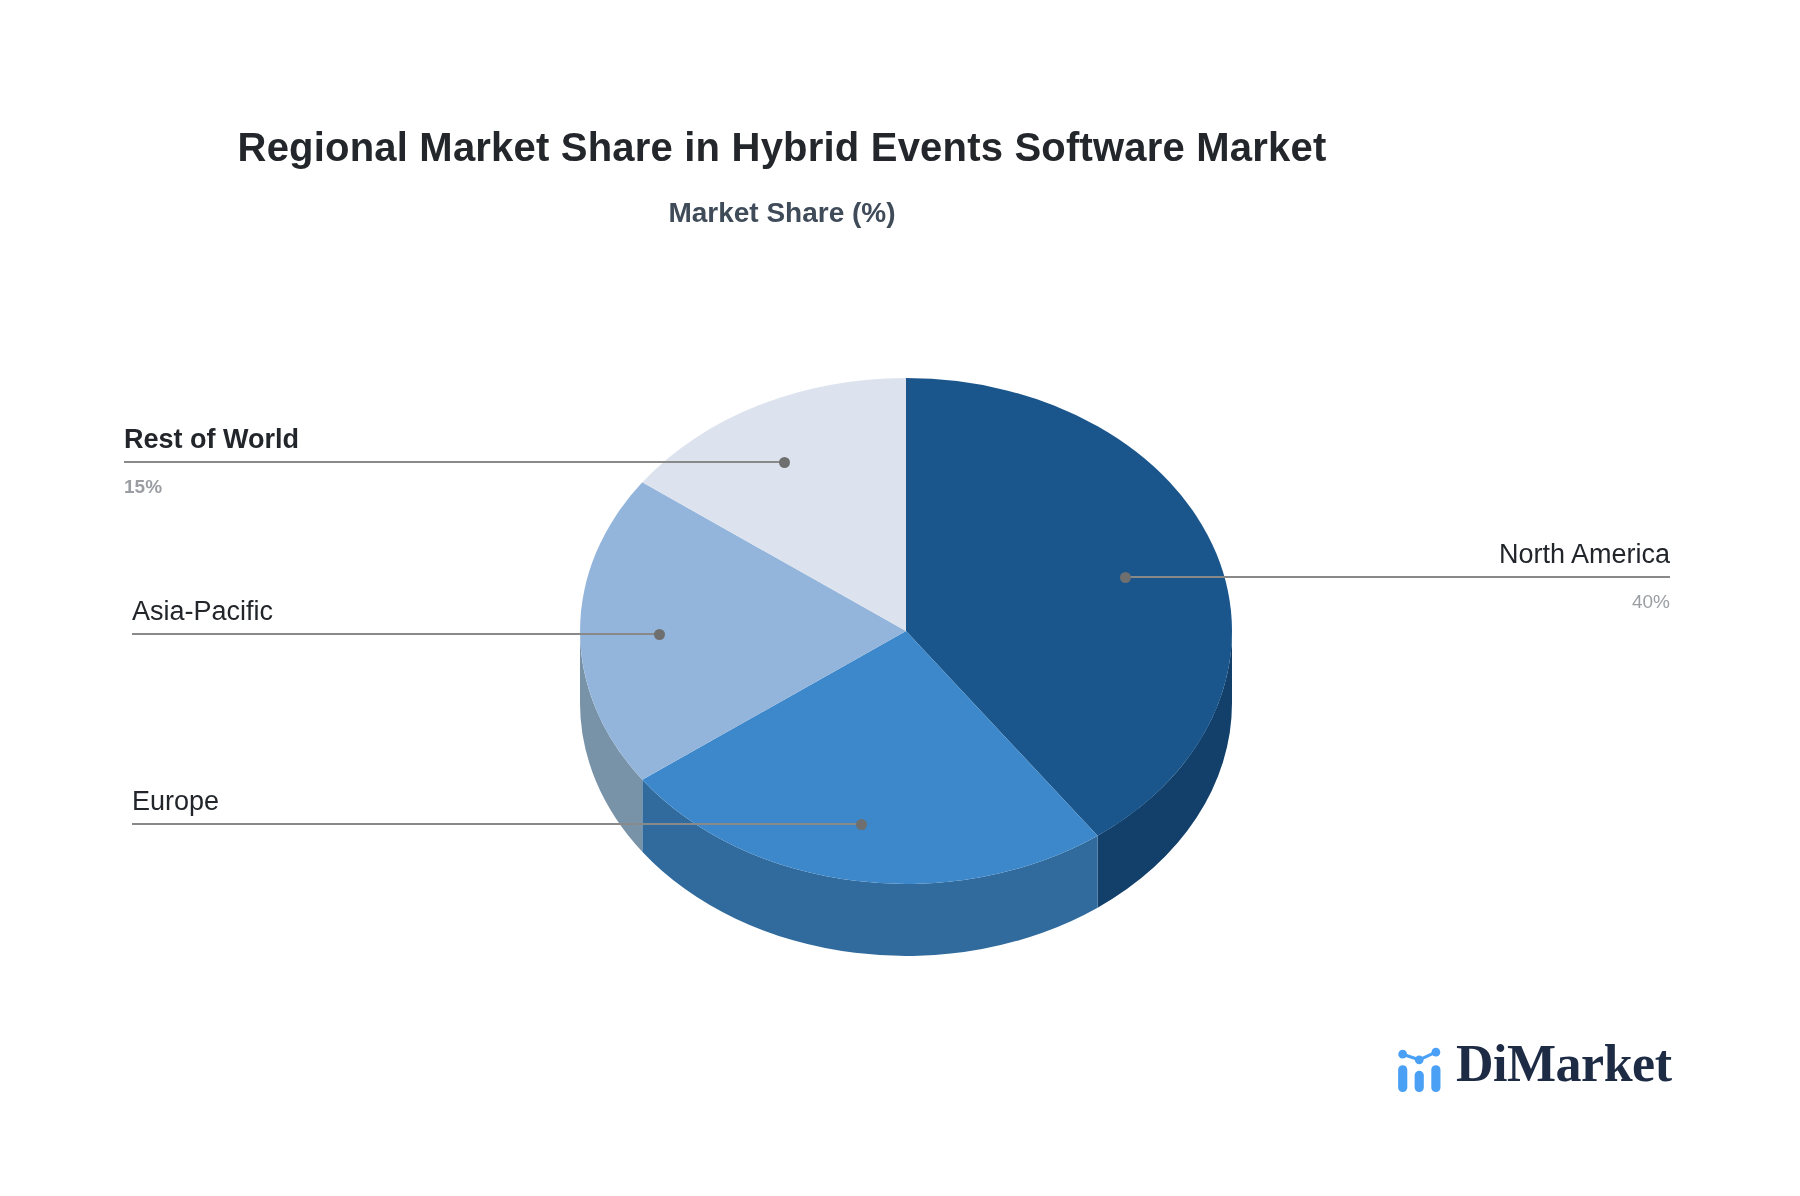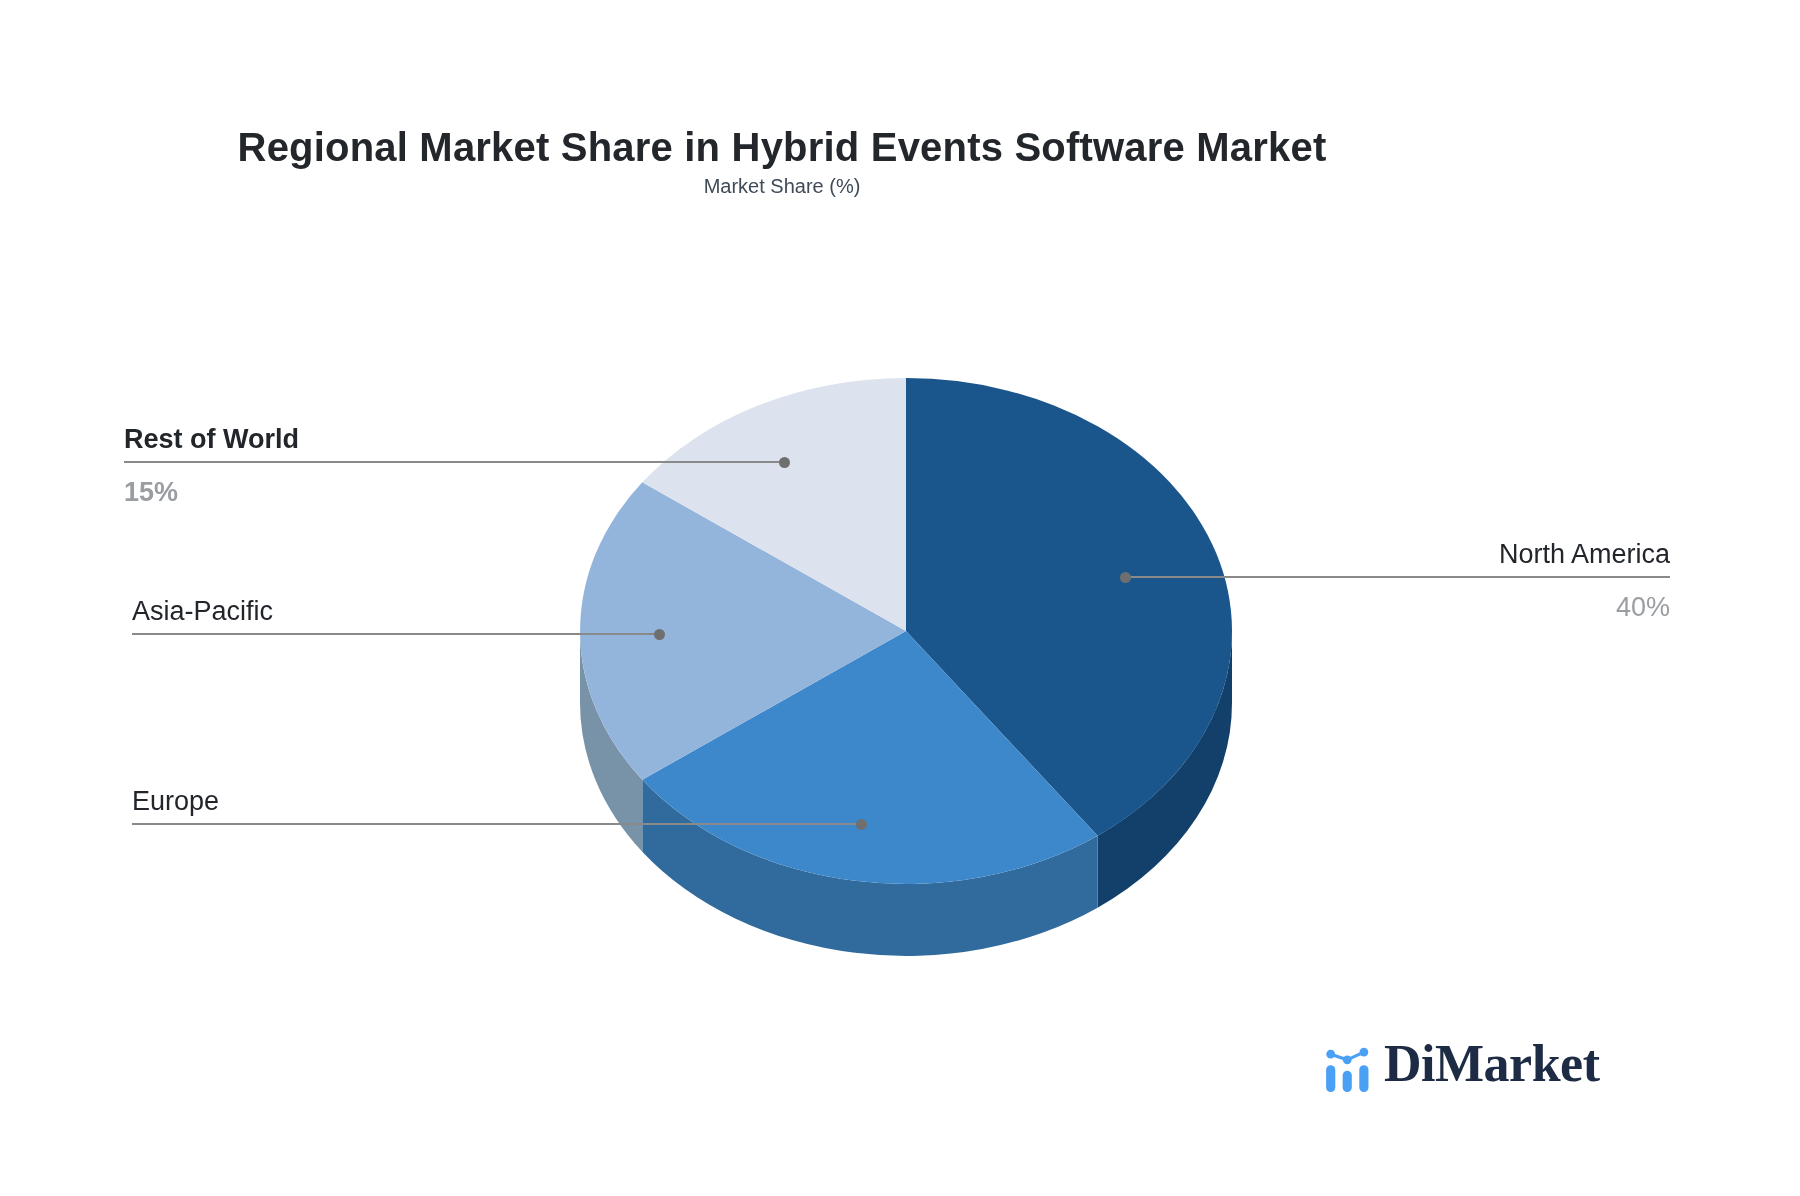--- a/index.html
+++ b/index.html
@@ -4,31 +4,31 @@
 <style>
   html,body{margin:0;padding:0;}
   body{
     width:1800px;height:1196px;position:relative;background:#ffffff;
     font-family:"Liberation Sans", sans-serif;overflow:hidden;
     --label:#22262B; --pct:#9A9EA3; --line:#898989; --dot:#6F6F6F;
     --title:#23272B; --subtitle:#3F4B59; --logo-text:#1D2B45; --logo-icon:#4AA0F5;
   }
   .titles{position:absolute;left:0;top:0;width:1564px;text-align:center;z-index:3;}
   .chart-title{margin-top:126px;font-size:40px;line-height:42px;font-weight:bold;color:var(--title);letter-spacing:.2px;}
-  .chart-subtitle{margin-top:1px;font-size:20px;line-height:34px;font-weight:normal;color:var(--subtitle);}
+  .chart-subtitle{margin-top:28px;font-size:28px;line-height:34px;font-weight:bold;color:var(--subtitle);}
   #pie-svg{position:absolute;left:0;top:0;width:1800px;height:1196px;z-index:1;}
   .callout{position:absolute;z-index:2;}
   .callout-label{font-size:27px;line-height:33px;color:var(--label);}
   .callout-line{height:2px;background:var(--line);margin-top:5px;position:relative;}
   .callout-line .dot{position:absolute;width:11px;height:11px;border-radius:50%;background:var(--dot);top:-4.5px;}
   .dot-right{right:-5px;}
   .dot-left{left:-5px;}
-  .callout-pct{font-size:27px;line-height:33px;margin-top:13px;color:var(--pct);}
+  .callout-pct{font-size:19px;line-height:33px;margin-top:7px;color:var(--pct);}
   .align-right{text-align:right;}
-  .logo{position:absolute;left:1324px;top:1036px;display:flex;align-items:center;z-index:3;}
+  .logo{position:absolute;left:1396px;top:1036px;display:flex;align-items:center;z-index:3;}
   .logo-icon{width:48px;height:48px;margin-top:8px;}
   .logo-text{font-family:"Liberation Serif", serif;font-weight:600;font-size:52px;line-height:56px;color:var(--logo-text);margin-left:12px;letter-spacing:-0.5px;}
 </style>
 </head>
 <body style="--label: #22262B; --pct: #9A9EA3; --line: #898989; --dot: #6F6F6F; --title: #23272B; --subtitle: #3F4B59; --logo-text: #1D2B45; --logo-icon: #4AA0F5;">
 
 <div class="titles">
   <div class="chart-title">Regional Market Share in Hybrid Events Software Market</div>
   <div class="chart-subtitle">Market Share (%)</div>
 </div>

